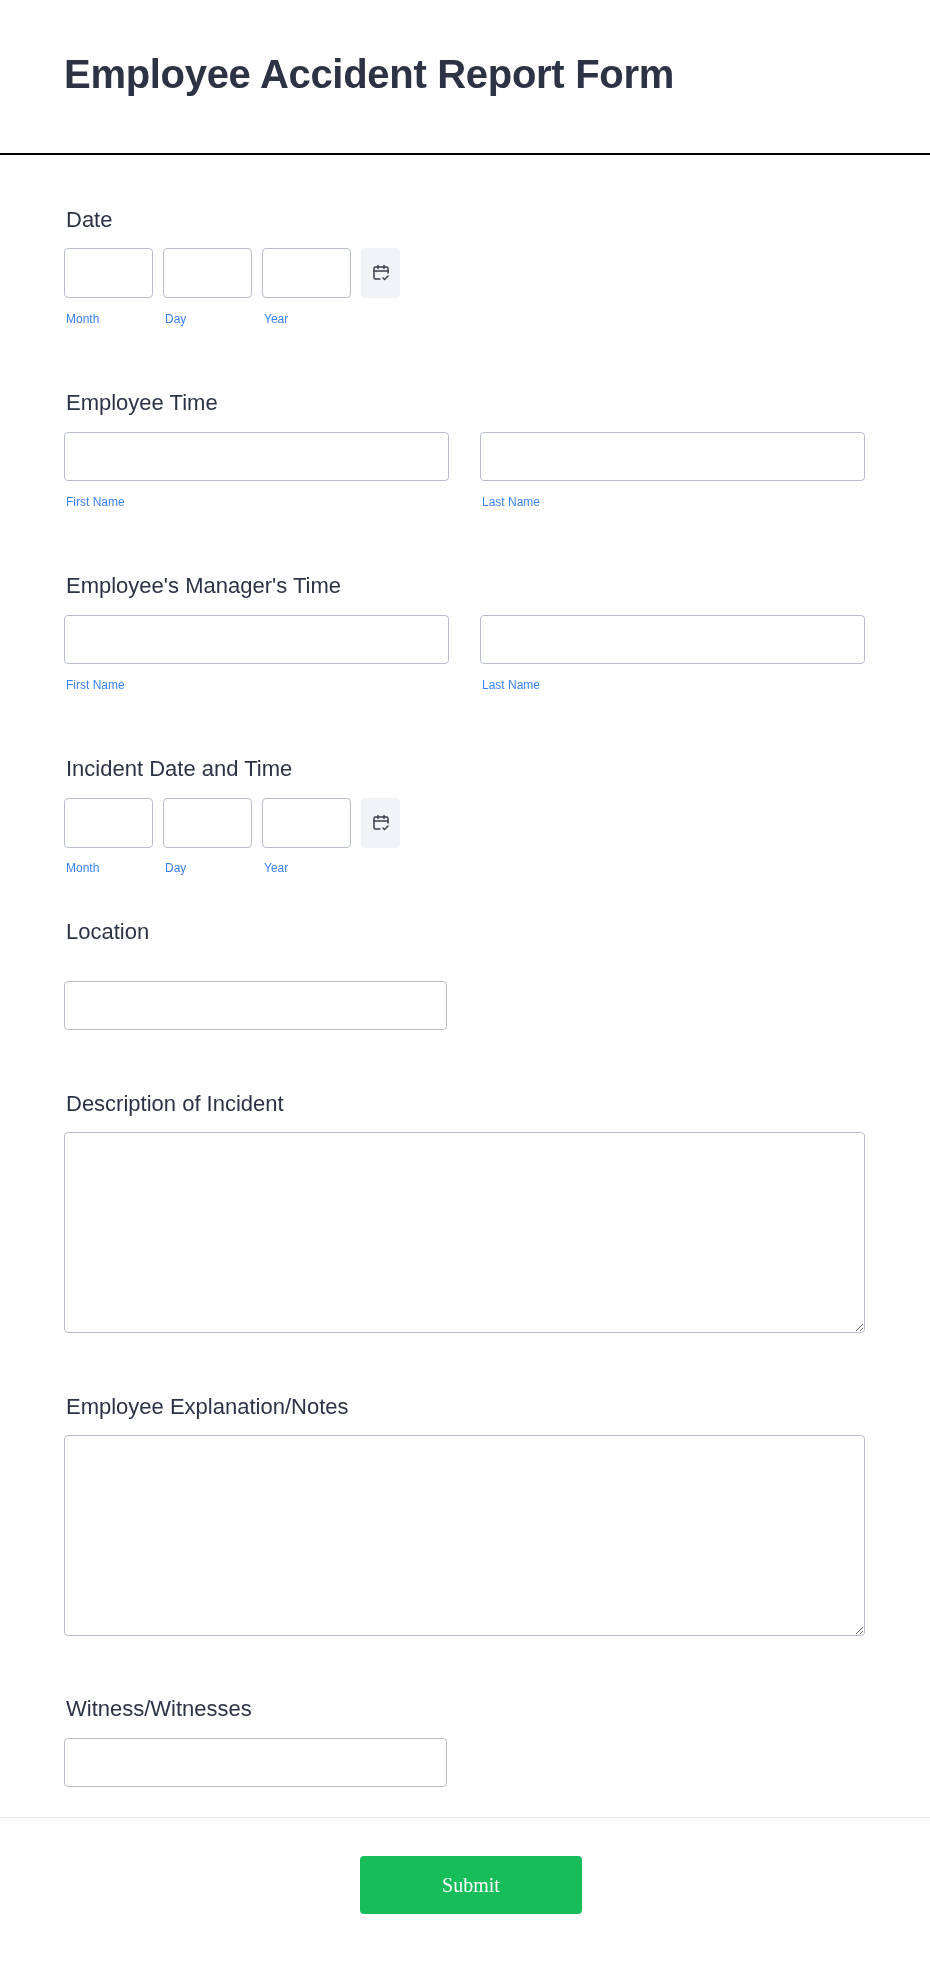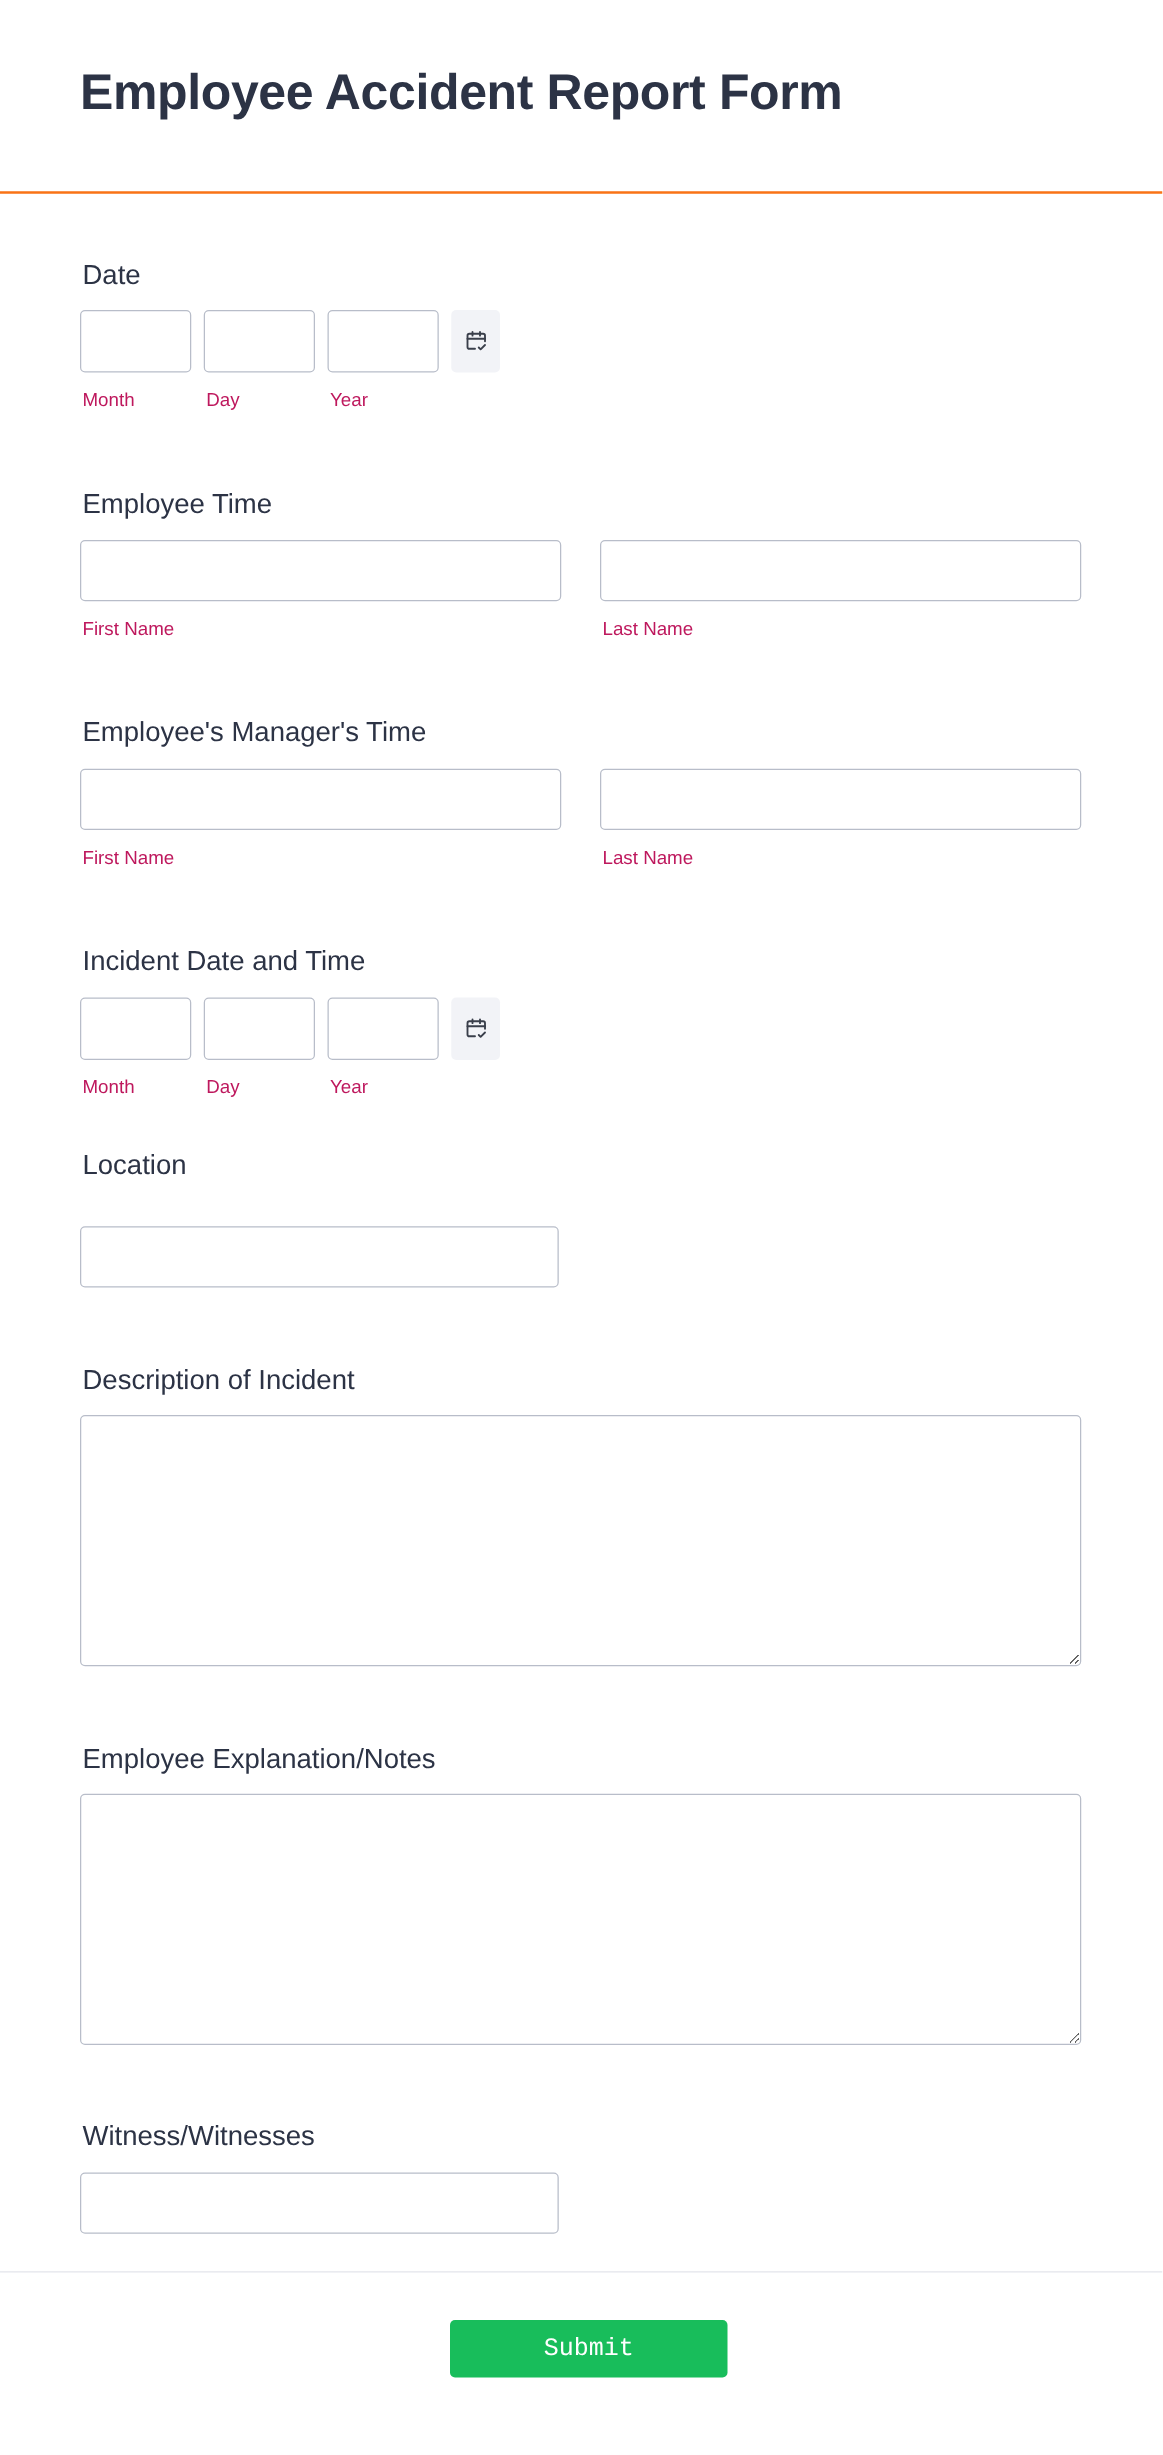--- a/index.html
+++ b/index.html
@@ -1,34 +1,34 @@
 <!DOCTYPE html>
 <html><head>
 <meta charset="utf-8">
 <style>
   html, body { margin: 0; padding: 0; background: #ffffff; }
   body { width: 930px; height: 1964px; position: relative; overflow: hidden;
          font-family: "Liberation Sans", sans-serif; color: #2c3345; }
   .header { position: absolute; left: 0; top: 0; width: 930px; height: 155px;
-            border-bottom: 2px solid #f97316; box-sizing: border-box; }
+            border-bottom: 2px solid #000000; box-sizing: border-box; }
   .title { position: absolute; left: 64px; top: 52px; margin: 0; font-size: 40px;
            font-weight: bold; color: #2c3345; letter-spacing: -0.3px; white-space: nowrap; }
   .label { position: absolute; left: 66px; font-size: 22px; color: #2c3345; white-space: nowrap; }
-  .sub { position: absolute; font-size: 15px; color: #be185d; white-space: nowrap; }
+  .sub { position: absolute; font-size: 12px; color: #3b82f6; white-space: nowrap; }
   .inp { position: absolute; box-sizing: border-box; border: 1px solid #b8bdc9;
          border-radius: 4px; background: #fff; margin: 0; padding: 0 10px;
          font-family: "Liberation Sans", sans-serif; font-size: 16px; outline: none; }
   textarea.inp { resize: both; padding: 10px; }
   .cal { position: absolute; width: 39px; height: 50px; background: #f3f3fe;
          background: #f2f3f7; border-radius: 4px; display: flex; align-items: center;
          justify-content: center; cursor: pointer; }
   .footer-line { position: absolute; left: 0; top: 1817px; width: 930px; height: 1px; background: #e3e5ec; }
-  .submit { position: absolute; left: 360px; top: 1856px; width: 222px; height: 46px;
+  .submit { position: absolute; left: 360px; top: 1856px; width: 222px; height: 58px;
             background: #18bd5b; color: #fff; border: none; border-radius: 4px;
-            font-family: Liberation Mono, monospace; font-size: 20px; cursor: pointer; }
+            font-family: Liberation Serif, serif; font-size: 20px; cursor: pointer; }
 </style>
 </head>
 <body>
 
 <div class="header">
   <h1 class="title">Employee Accident Report Form</h1>
 </div>
 
 <div class="label" style="top:207px">Date</div>
 <input class="inp" style="left: 64px; top: 248px; width: 89px; height: 50px;" value="">

